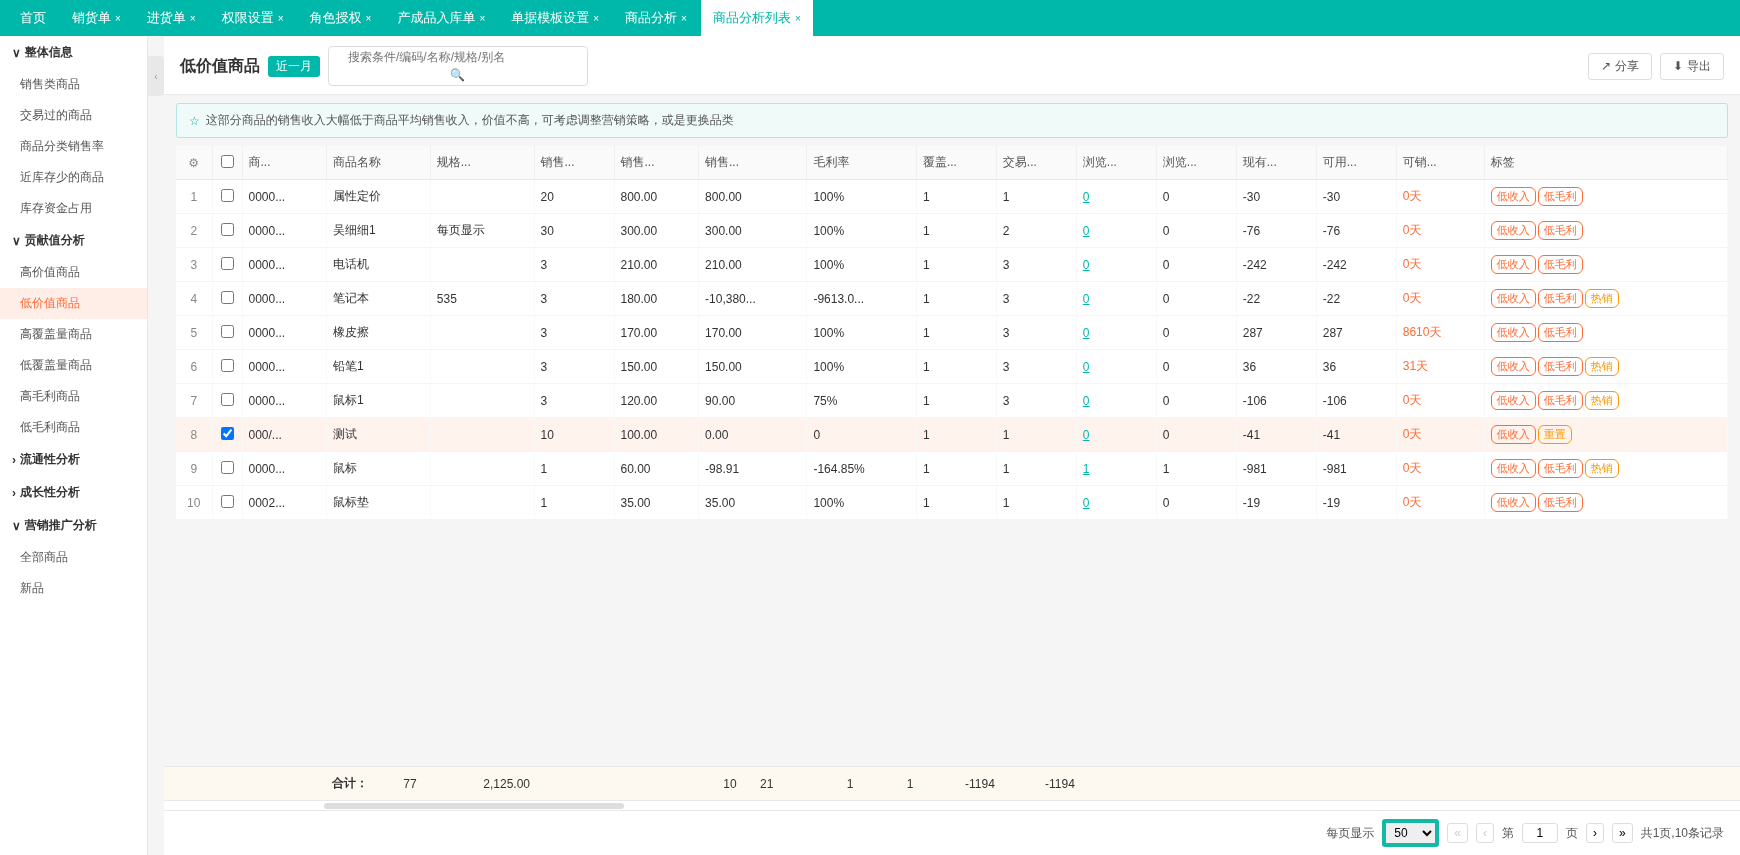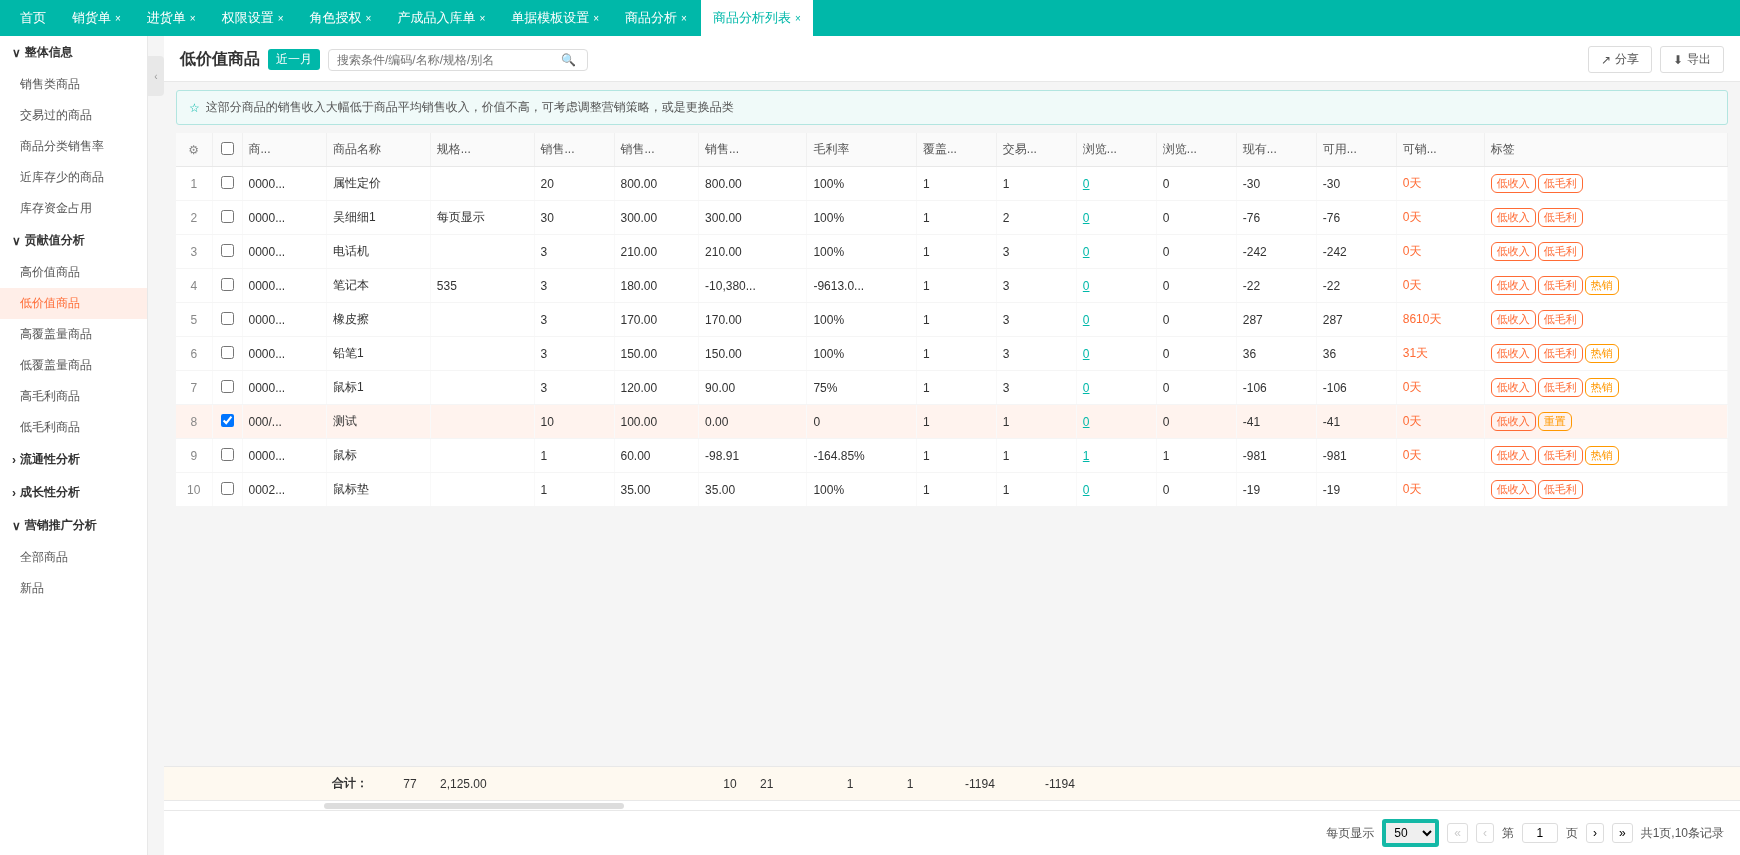--- a/index.html
+++ b/index.html
@@ -43,22 +43,23 @@
       display: flex; align-items: center; padding: 10px 16px 8px 16px;
       background: #fff; border-bottom: 1px solid #e8e8e8; gap: 8px;
     }
     .page-title { font-size: 16px; font-weight: bold; color: #333; }
     .tag-btn {
       background: #00b8a9; color: #fff; border: none; border-radius: 3px;
       padding: 2px 8px; font-size: 12px; cursor: pointer;
     }
     .search-box {
       display: flex; align-items: center; border: 1px solid #ddd;
-      border-radius: 4px; padding: 3px 8px; gap: 4px; background: #fff;
+      border-radius: 4px; padding: 3px 2px; gap: 4px; background: #fff;
       width: 260px;
+      flex-direction: column;
     }
     .search-box input {
       border: none; outline: none; font-size: 12px; width: 220px; color: #999;
     }
     .search-icon { color: #00b8a9; cursor: pointer; }
     .header-actions { margin-left: auto; display: flex; gap: 8px; }
     .action-btn {
       background: none; border: 1px solid #ddd; border-radius: 3px;
       padding: 4px 12px; font-size: 12px; cursor: pointer; color: #555;
       display: flex; align-items: center; gap: 4px;
@@ -489,21 +490,21 @@
       <td class="days-cell">0天</td>
       <td><span class="tag tag-red">低收入</span><span class="tag tag-red">低毛利</span></td>
     </tr>
           </tbody>
       </table>
     </div>
 
     <div class="footer-total">
       <span class="total-label">合计：</span>
       <span style="width:60px;text-align:center;">77</span>
-      <span style="width:90px;text-align:left;">2,125.00</span>
+      <span style="width:90px;text-align:right;">2,125.00</span>
       <span style="width:90px;"></span>
       <span style="width:80px;"></span>
       <span style="width:60px;text-align:center;">10</span>
       <span style="width:60px;">21</span>
       <span style="width:60px;text-align:center;">1</span>
       <span style="width:60px;text-align:center;">1</span>
       <span style="width:80px;text-align:center;">-1194</span>
       <span style="width:80px;text-align:center;">-1194</span>
     </div>
 

